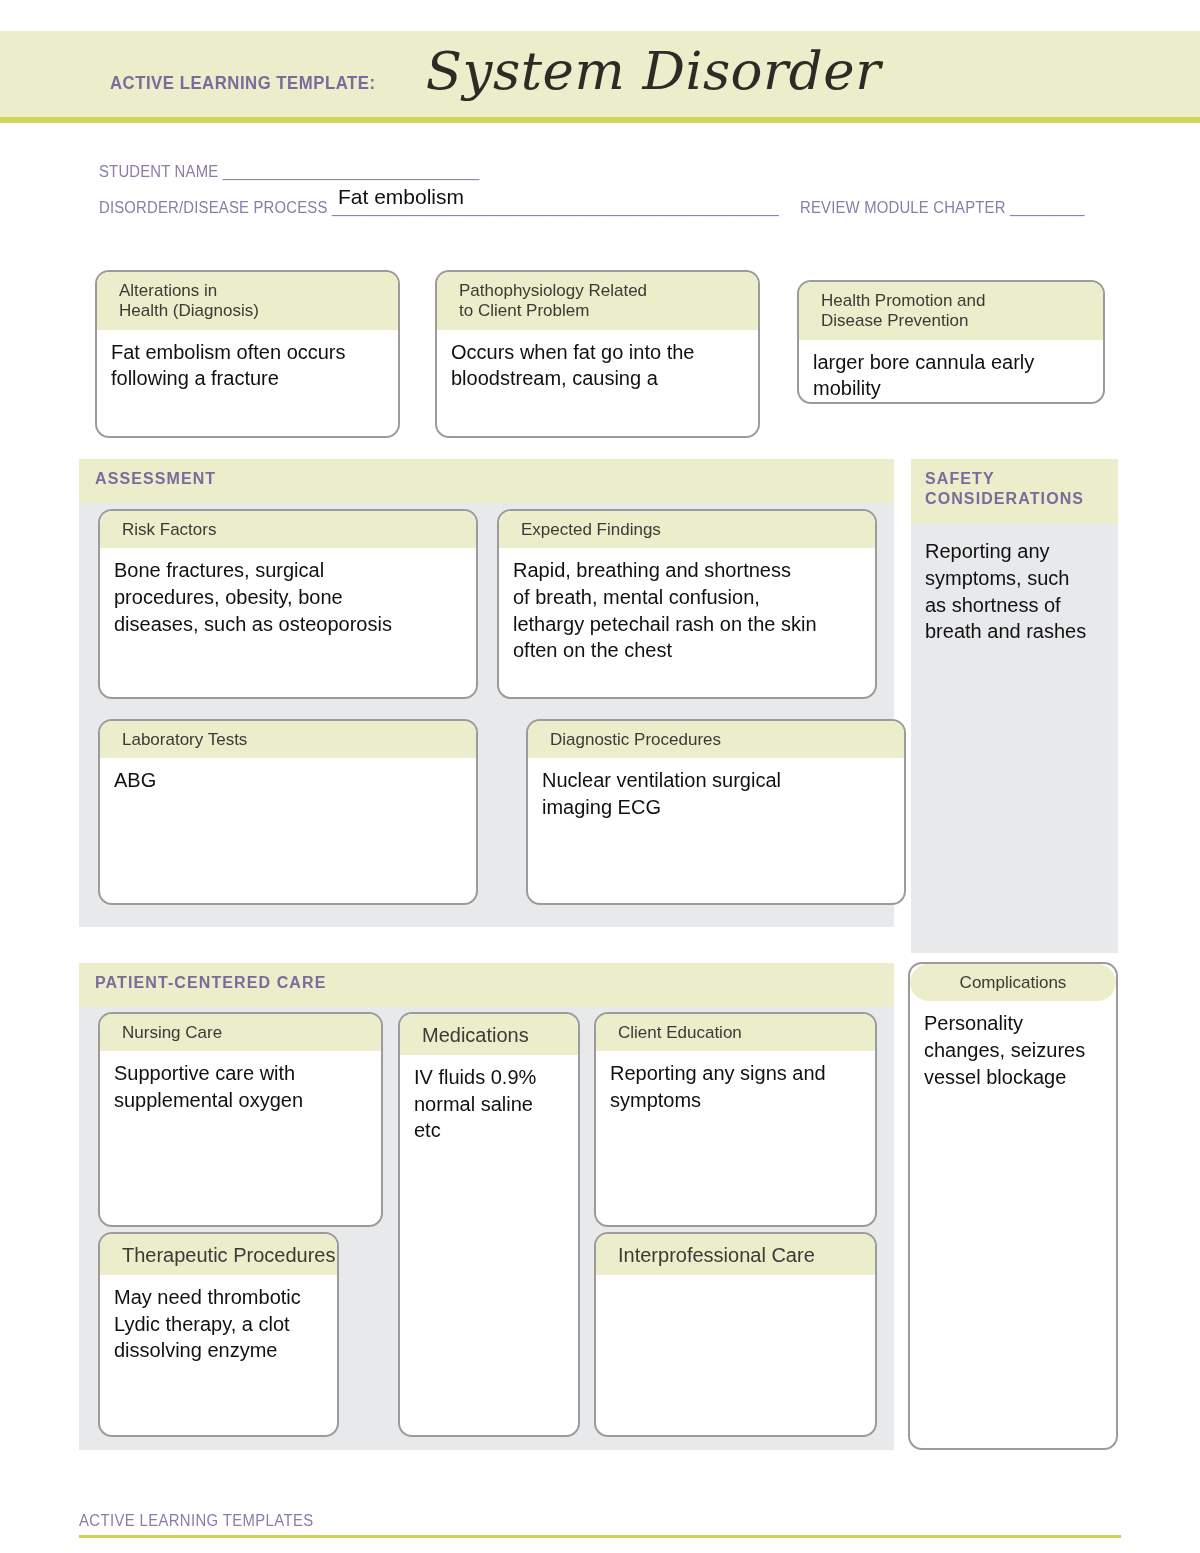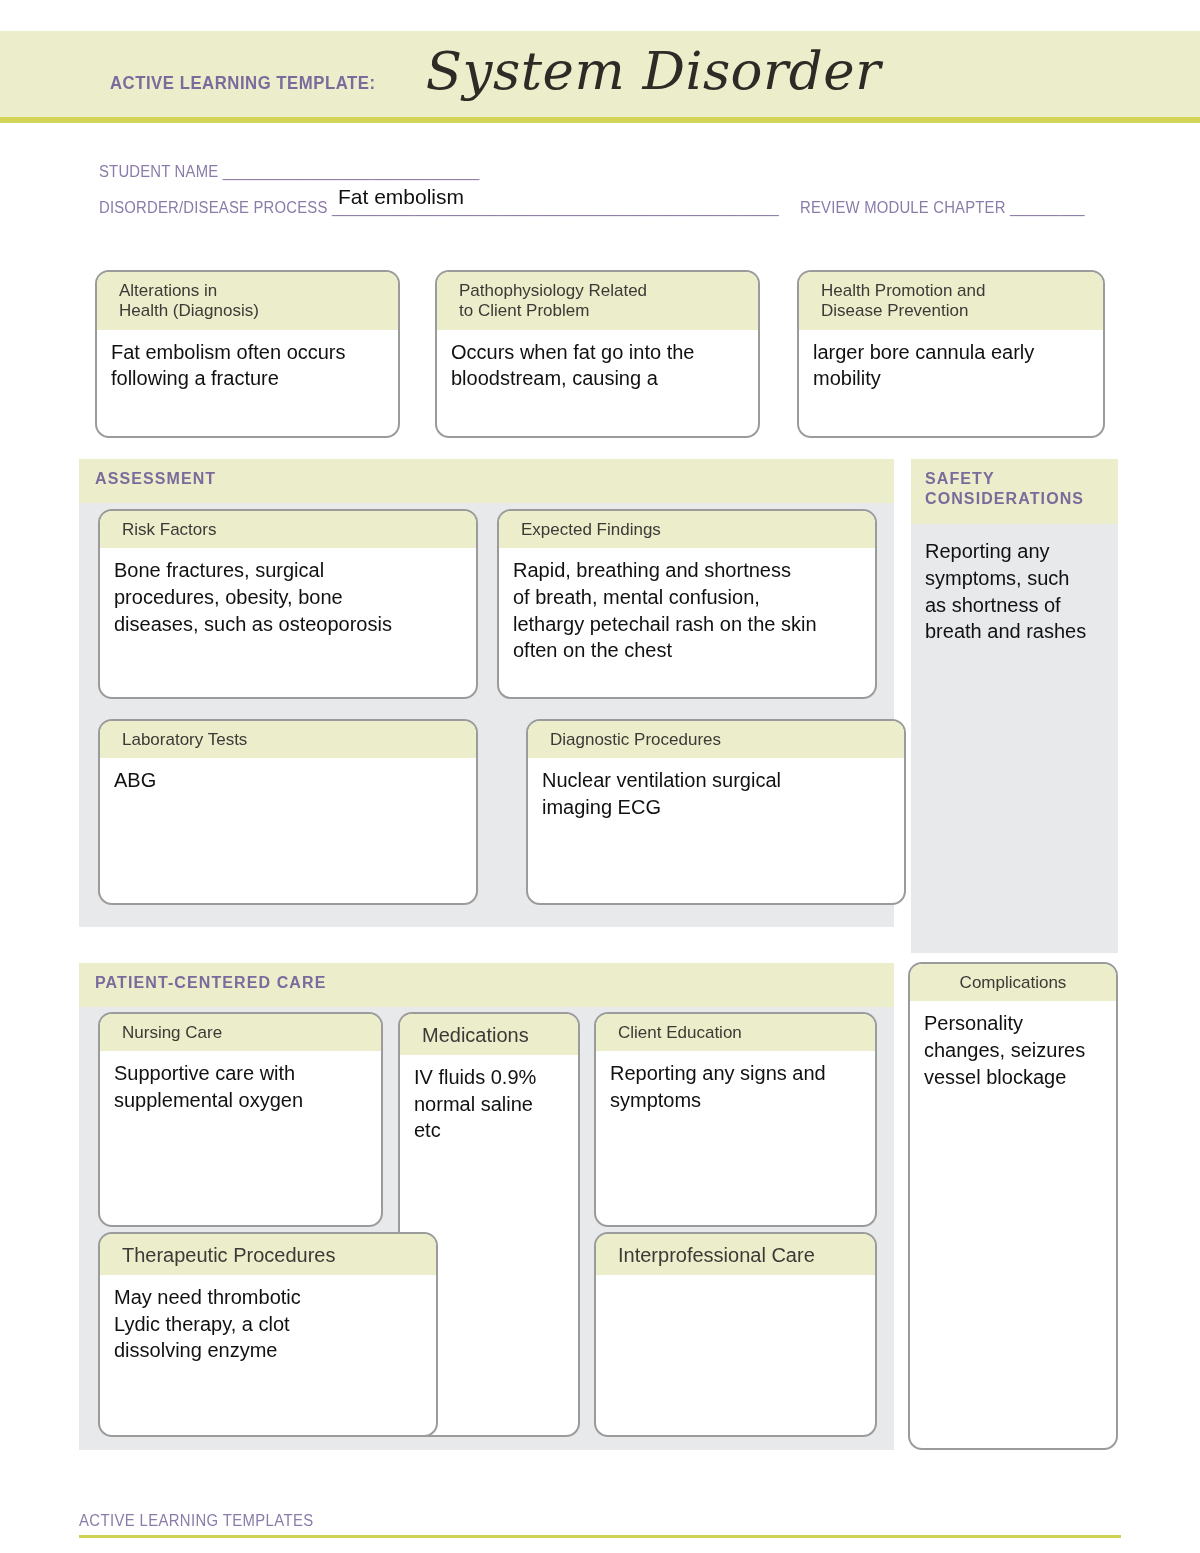--- a/index.html
+++ b/index.html
@@ -58,35 +58,35 @@
     border:2px solid #9b9b9b;
     border-radius:14px;
     box-sizing:border-box;
     overflow:hidden;
   }
   .card-head{
     background:#ecedcb;
     padding:9px 0 8px 22px;
     box-sizing:border-box;
   }
-  .card-head.center{text-align:center;padding-left:0;}
+  .card-head.center{text-align:center;padding-left:0;border-radius:20px;}
   .card-title{
     font-size:17px;color:#3b3a36;line-height:1.20;
     white-space:pre-line;
   }
   .card-body{
     padding:9px 14px 8px 14px;
     font-size:20px;color:#111;line-height:1.33;
     white-space:pre-line;
     box-sizing:border-box;
   }
 
   #card-alterations{left:95px;top:270px;width:305px;height:168px;}
   #card-patho{left:435px;top:270px;width:325px;height:168px;}
-  #card-health{left:797px;top:270px;width:308px;height:168px;}
+  #card-health{left:797px;top:280px;width:308px;height:124px;}
 
   
   .panel{
     position:absolute;
     background:#e8e9eb;
     box-sizing:border-box;
   }
   .panel-head{
     background:#ecedcb;
     box-sizing:border-box;
@@ -109,21 +109,21 @@
   }
 
   #card-risk{left:98px;top:509px;width:380px;height:190px;}
   #card-findings{left:497px;top:509px;width:380px;height:190px;}
   #card-lab{left:98px;top:719px;width:380px;height:186px;}
   #card-diag{left:526px;top:719px;width:380px;height:186px;}
 
   #card-nursing{left:98px;top:1012px;width:285px;height:215px;}
   #card-meds{left:398px;top:1012px;width:182px;height:425px;}
   #card-education{left:594px;top:1012px;width:283px;height:215px;}
-  #card-therapeutic{left:98px;top:1232px;width:340px;height:205px;}
+  #card-therapeutic{left:98px;top:1232px;width:241px;height:205px;}
   #card-interprof{left:594px;top:1232px;width:283px;height:205px;}
 
   #card-complications{left:908px;top:962px;width:210px;height:488px;}
   #card-complications .card-head{padding-left:0;text-align:center;}
 
   
   .card-title.sm{font-size:20px;}
 
   
   .footer{

